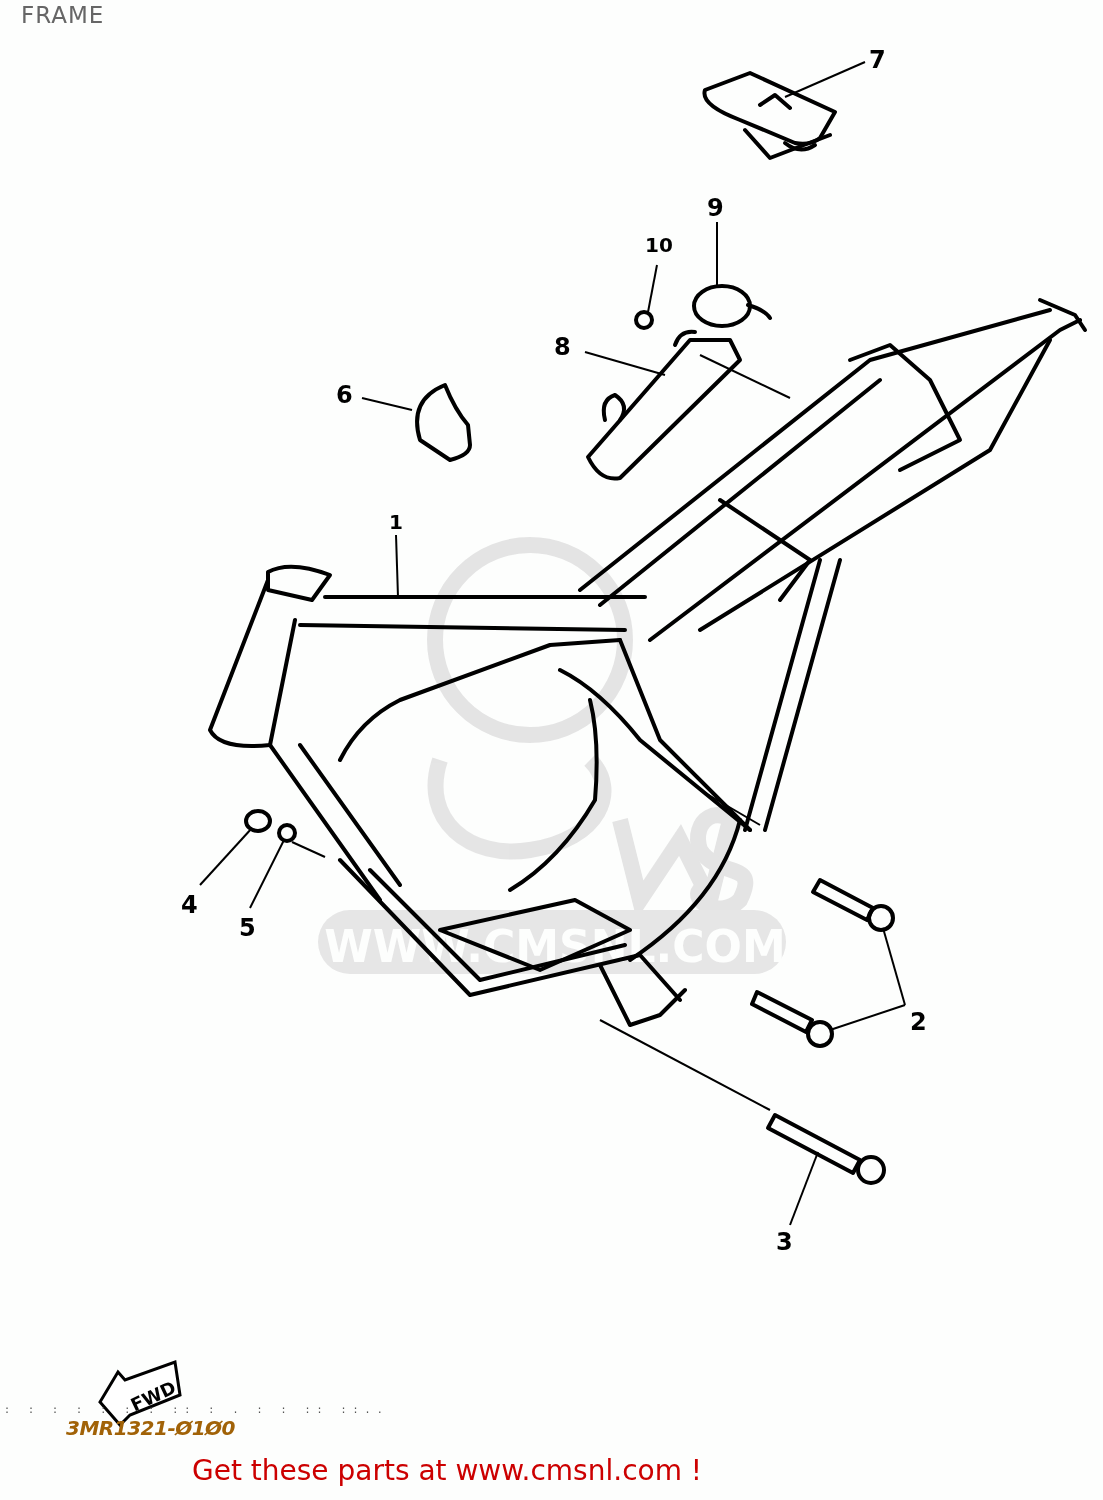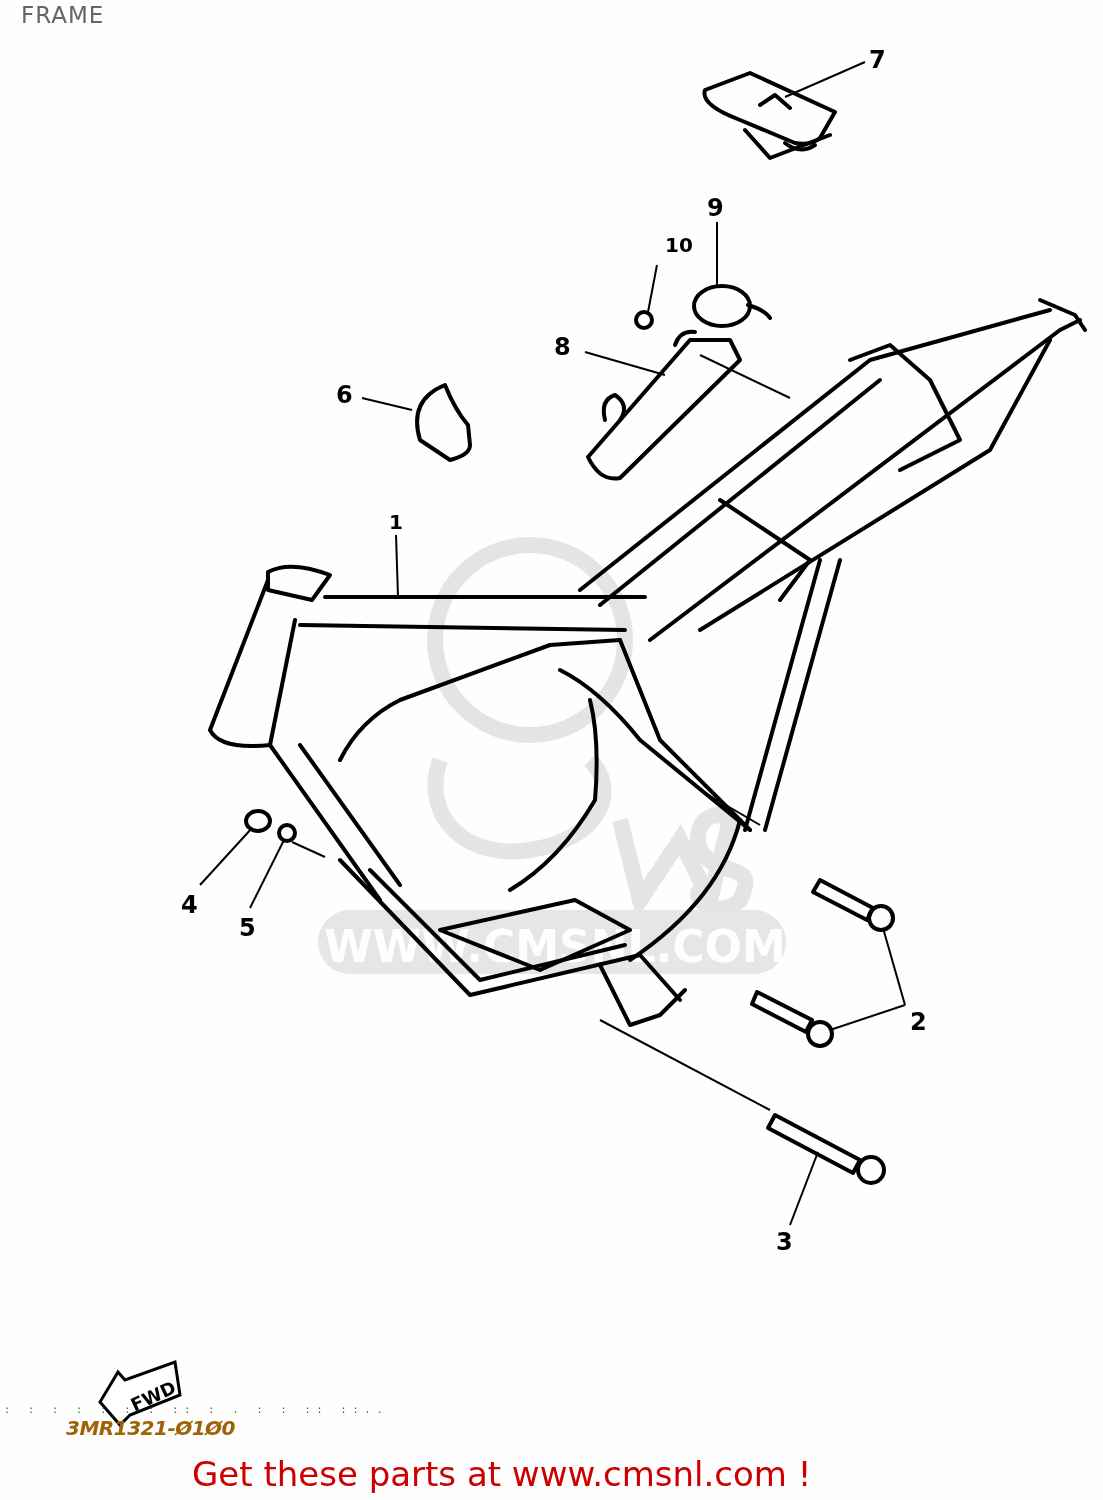--- a/index.html
+++ b/index.html
@@ -5,21 +5,21 @@
   html, body { margin: 0; padding: 0; background: #fdfefd; }
   body { width: 1103px; height: 1500px; position: relative; overflow: hidden;
          font-family: "DejaVu Sans", sans-serif; }
   .title { position: absolute; left: 21px; top: 2px; font-size: 23px; color: #666666;
            letter-spacing: 1px; font-family: "DejaVu Sans", sans-serif; }
   svg.diagram { position: absolute; left: 0; top: 0; }
   .callout { position: absolute; font-family: "DejaVu Sans", sans-serif; font-weight: bold;
              font-size: 24px; color: #000; line-height: 1; }
   .partcode { position: absolute; left: 66px; top: 1416px; font-size: 20px; font-weight: bold;
               color: #a16207; font-family: "DejaVu Sans", sans-serif; letter-spacing: -0.5px; font-style: italic; }
-  .banner { position: absolute; left: 192px; top: 1454px; font-size: 34px; color: #cc0000;
+  .banner { position: absolute; left: 192px; top: 1454px; font-size: 28px; color: #cc0000;
             font-family: "DejaVu Sans", sans-serif; white-space: nowrap; }
   .fwd-label { font-family: "DejaVu Sans", sans-serif; font-weight: bold; }
   .noise { position: absolute; left: 4px; top: 1404px; font-family: "DejaVu Sans Mono", monospace;
            font-size: 10px; color: #555; letter-spacing: 6px; white-space: nowrap; }
 </style>
 </head>
 <body>
 
 <div class="title">FRAME</div>
 
@@ -138,21 +138,21 @@
   </g>
 
   <g stroke="#000" stroke-width="3" fill="#fff">
     <path d="M100 1402 L 120 1425 L 130 1415 L 180 1395 L 175 1362 L 125 1380 L 118 1372 Z"></path>
     <text class="fwd-label" x="128" y="1408" font-size="18" fill="#000" stroke="none" transform="rotate(-25 140 1395)">FWD</text>
   </g>
 </svg>
 
 <div class="callout" style="left:869px;top:48px;">7</div>
 <div class="callout" style="left:707px;top:196px;">9</div>
-<div class="callout" style="left:645px;top:235px;font-size:20px;margin-left:20px;">10</div>
+<div class="callout" style="left:645px;top:235px;font-size:20px;">10</div>
 <div class="callout" style="left:554px;top:335px;">8</div>
 <div class="callout" style="left:336px;top:383px;">6</div>
 <div class="callout" style="left:389px;top:512px;font-size:20px;">1</div>
 <div class="callout" style="left:181px;top:893px;">4</div>
 <div class="callout" style="left:239px;top:916px;">5</div>
 <div class="callout" style="left:910px;top:1010px;">2</div>
 <div class="callout" style="left:776px;top:1230px;">3</div>
 
 <div class="noise">: : : : :    : :  :: : .  : : :: ::..</div>
 

